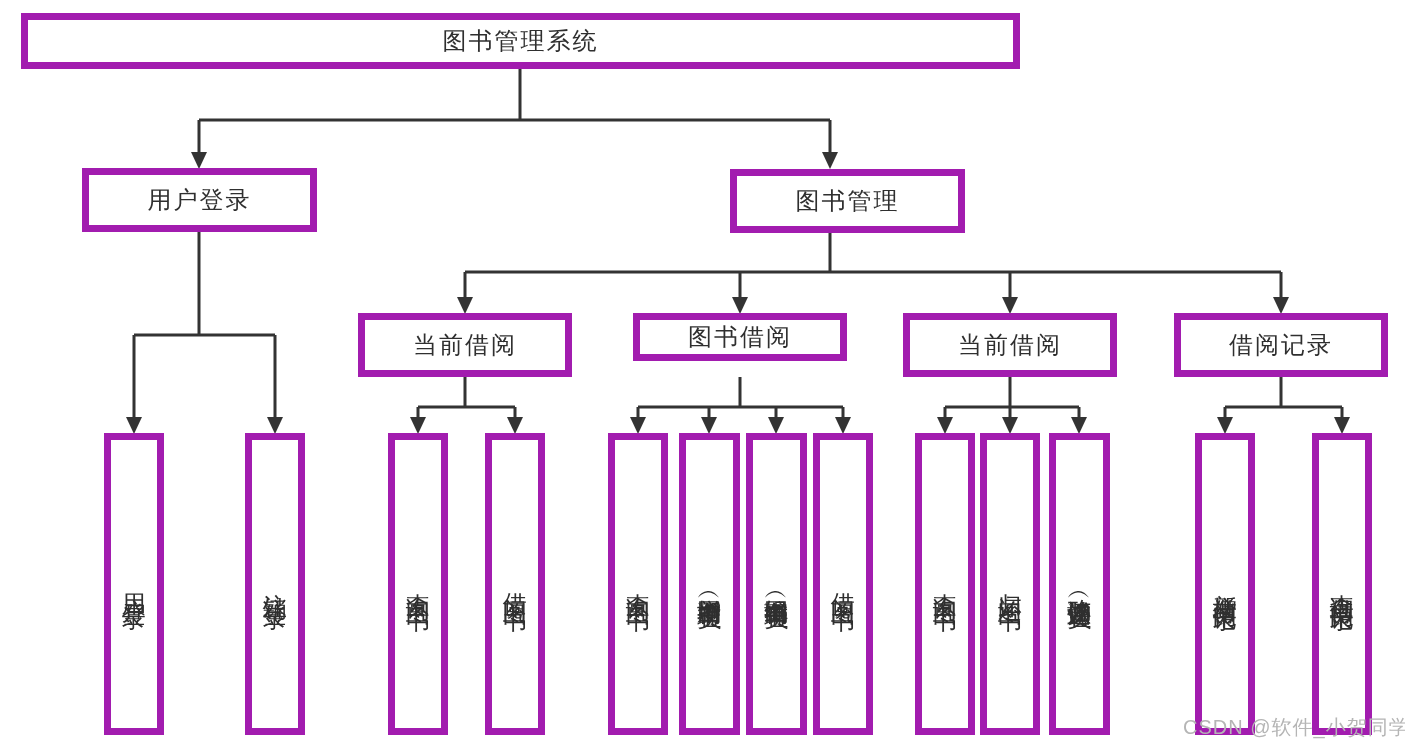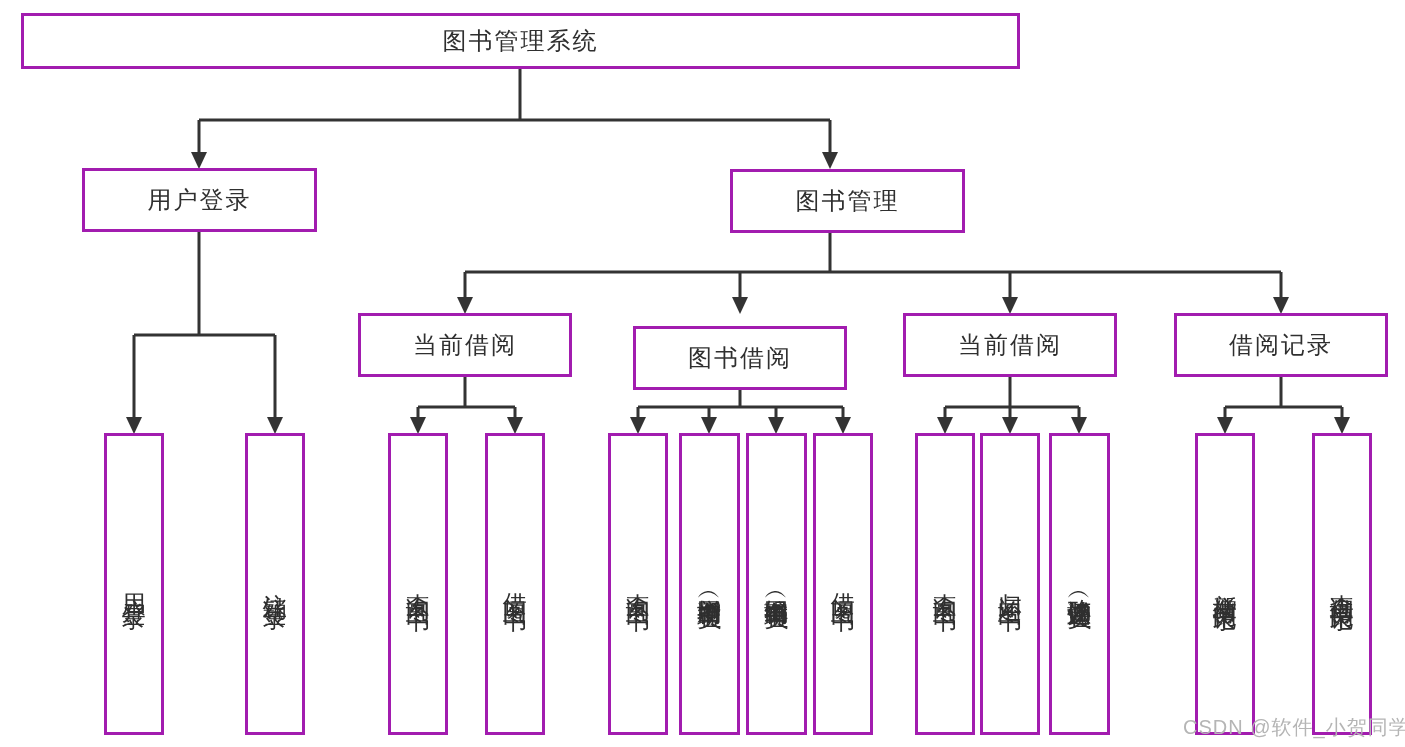--- a/index.html
+++ b/index.html
@@ -10,21 +10,21 @@
     font-family:"Liberation Sans","DejaVu Sans",sans-serif;
     color:#2f2f2f;
     overflow:hidden;
   }
   .connectors{position:absolute;left:0;top:0;z-index:1;}
   .cline{stroke:#333333;stroke-width:3;fill:none;}
   .carrow{fill:#333333;stroke:none;}
   .node{
     position:absolute;
     box-sizing:border-box;
-    border:3px solid #a21caf;
+    border:7px solid #a21caf;
     background:#ffffff;
     display:flex;align-items:center;justify-content:center;
     z-index:2;
     font-size:24px;
     letter-spacing:2px;
     color:#2f2f2f;
   }
   .node.leaf{
     writing-mode:vertical-rl;
     text-orientation:mixed;
@@ -105,21 +105,21 @@
   <div class="node" style="left:82px;top:168px;width:235px;height:64px;">
     <span>用户登录</span>
   </div>
   <div class="node" style="left:712px;top:169px;width:235px;height:64px;margin-left:18px;">
     <span>图书管理</span>
   </div>
 
   <div class="node" style="left:358px;top:313px;width:214px;height:64px;">
     <span>当前借阅</span>
   </div>
-  <div class="node" style="left:633px;top:326px;width:214px;height:64px;justify-content:center;">
+  <div class="node" style="left:633px;top:313px;width:214px;height:48px;justify-content:center;">
     <span>图书借阅</span>
   </div>
   <div class="node" style="left:903px;top:313px;width:214px;height:64px;">
     <span>当前借阅</span>
   </div>
   <div class="node" style="left:1174px;top:313px;width:214px;height:64px;">
     <span>借阅记录</span>
   </div>
 
   <div class="node leaf" style="left:104px;top:433px;width:60px;height:302px;">

